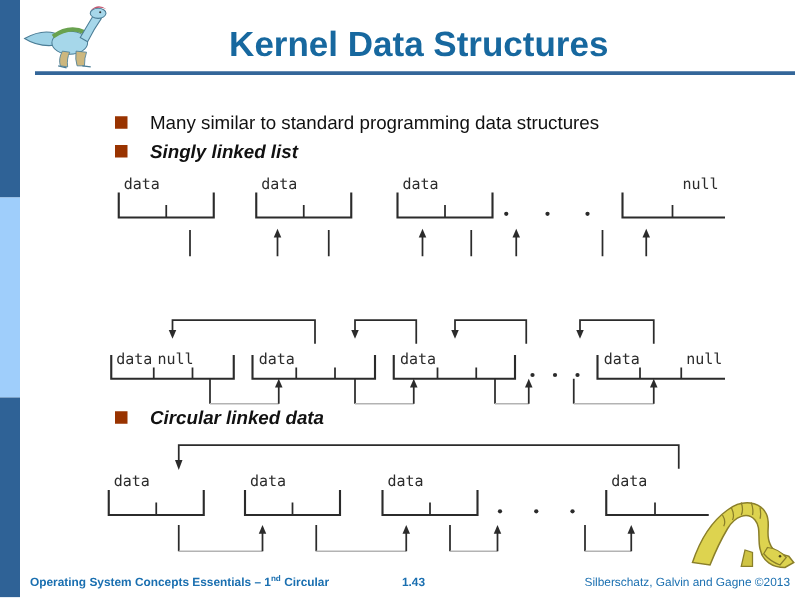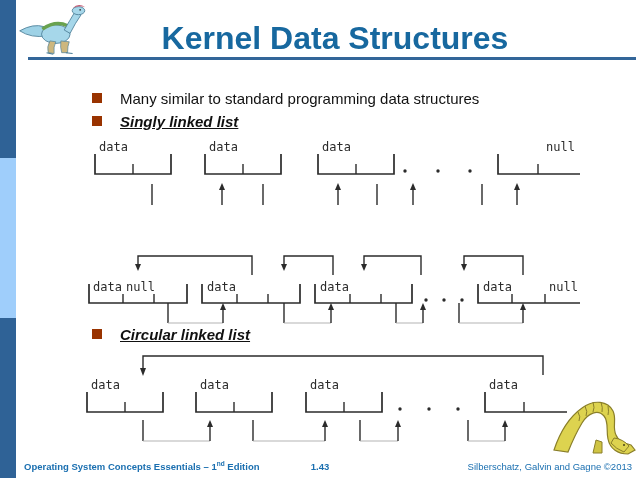--- a/index.html
+++ b/index.html
@@ -9,40 +9,40 @@
   }
   
   .bar { position:absolute; left:0; width:16px; }
   .bar.top    { top:0;    height:158px; background:#2F6296; }
   .bar.mid    { top:158px; height:160px; background:#9FCEFB; }
   .bar.bot    { top:318px; height:160px; background:#2F6296; }
   
   .logo { position:absolute; left:18px; top:2px; width:84px; height:56px; }
   .title {
     position:absolute; left:100px; top:20px; width:470px; text-align:center;
-    font-size:32px; font-weight:bold; color:#17689F; letter-spacing:0px;
+    font-size:28px; font-weight:bold; color:#17689F; letter-spacing:0px;
   }
   .rule { position:absolute; left:28px; top:57px; width:608px; height:2.5px; background:#336699; }
   
   .bullet { position:absolute; left:60px; display:flex; align-items:flex-start;padding-left:32px; }
   .sq { width:10px; height:10px; background:#993300; margin-top:3px; flex:none; }
   .bt { margin-left:18px; font-size:15px; color:#111; line-height:1.15; }
-  .emph { font-weight:bold; font-style:italic;text-decoration:underline; }
+  .emph { font-weight:bold; font-style:italic; }
   .b1 { top:90px; } .b2 { top:113px; } .b3 { top:221px; } .b4 { top:326px; }
   
   .fig { position:absolute; left:0; }
   .fig text { font-family:"DejaVu Sans Mono", monospace; font-size:12px; fill:#2b2b2b; }
   .ln   { stroke:#2b2b2b; stroke-width:1.7; fill:none; }
   .thin { stroke:#2b2b2b; stroke-width:1.4; fill:none; }
   .gray { stroke:#b3b3b3; stroke-width:1.2; fill:none; }
   .ah   { fill:#2b2b2b; stroke:none; }
   
   .footer-left  { position:absolute; left:24px;  bottom:6px; font-size:9.5px; font-weight:bold; color:#1A6FB0; }
   .footer-left sup { font-size:6.5px; }
-  .footer-page  { position:absolute; left:300px; bottom:6px; width:40px; text-align:center;
+  .footer-page  { position:absolute; left:300px; bottom:6px; width:40px; text-align:right;
                   font-size:9.5px; font-weight:bold; color:#1A6FB0; }
   .footer-right { position:absolute; right:6px;  bottom:6px; font-size:9.5px; font-weight:normal; color:#1A6FB0; }
   .dino2 { position:absolute; left:552px; top:388px; width:86px; height:68px; }
 </style>
 </head>
 <body>
 
 <div class="slide">
 
   <div class="bar top"></div>
@@ -68,21 +68,21 @@
   <div class="bullet b1">
     <span class="sq"></span>
     <span class="bt">Many similar to standard programming data structures</span>
   </div>
   <div class="bullet b2">
     <span class="sq"></span>
     <span class="bt emph">Singly linked list</span>
   </div>
   <div class="bullet b4">
     <span class="sq"></span>
-    <span class="bt emph">Circular linked list</span>
+    <span class="bt emph">Circular linked data</span>
   </div>
 
   <svg class="fig" style="top:136px" width="638" height="76" viewBox="0 136 638 76">
     <g>
       <path class="ln" d="M95 154 V174 H171 V154"></path>
         <path class="thin" d="M133 164 V174"></path>
       <path class="ln" d="M205 154 V174 H281 V154"></path>
         <path class="thin" d="M243 164 V174"></path>
       <path class="ln" d="M318 154 V174 H394 V154"></path>
         <path class="thin" d="M356 164 V174"></path>
@@ -188,18 +188,18 @@
 
   <svg class="dino2" viewBox="0 0 86 68">
     <path d="M2 62 C8 44 16 30 30 20 C42 11 56 13 61 23 C65 31 60 39 64 47 C66 53 72 55 79 57 L83 62 L76 66 C66 66 58 61 56 51 C54 42 57 34 52 28 C46 21 36 25 30 35 C24 45 20 54 16 64 Z" fill="#ddd34f" stroke="#8a7f2a" stroke-width="1.2"></path>
     <path d="M26 24 q3 5 1 9 M33 18 q3 6 1 10 M41 14 q2 6 0 10 M49 14 q2 6 1 10 M56 18 q1 6 0 9" stroke="#8a7f2a" stroke-width="1" fill="none"></path>
     <path d="M62 50 q9 1 15 8 l-5 6 q-8 -3 -13 -9 z" fill="#ddd34f" stroke="#8a7f2a" stroke-width="1"></path>
     <path d="M44 52 l-3 13 h9 l0 -11 z" fill="#cfc444" stroke="#8a7f2a" stroke-width="1"></path>
     <circle cx="72" cy="57" r="1" fill="#4a431a"></circle>
   </svg>
 
   <div class="footer-left">
-    <span>Operating System Concepts Essentials – 1</span><sup>nd</sup><span> Edition</span>
+    <span>Operating System Concepts Essentials – 1</span><sup>nd</sup><span> Circular</span>
   </div>
   <div class="footer-page">1.43</div>
   <div class="footer-right">Silberschatz, Galvin and Gagne ©2013</div>
 
 </div>
 
 </body></html>

